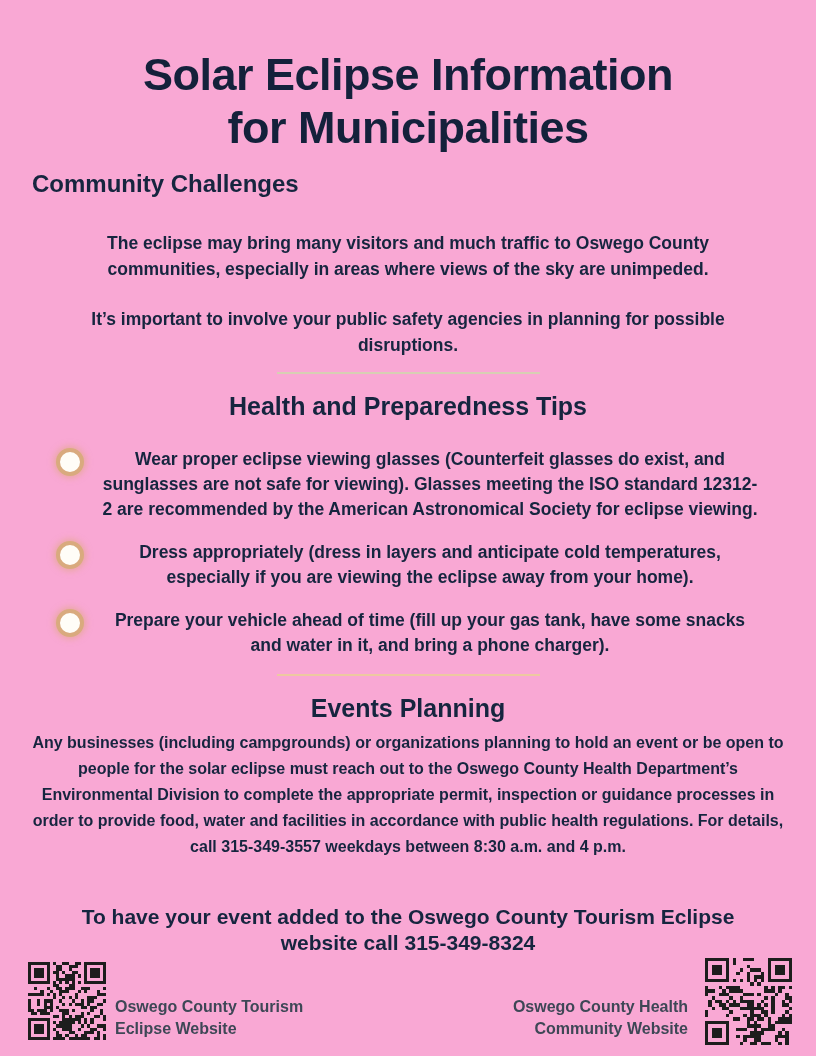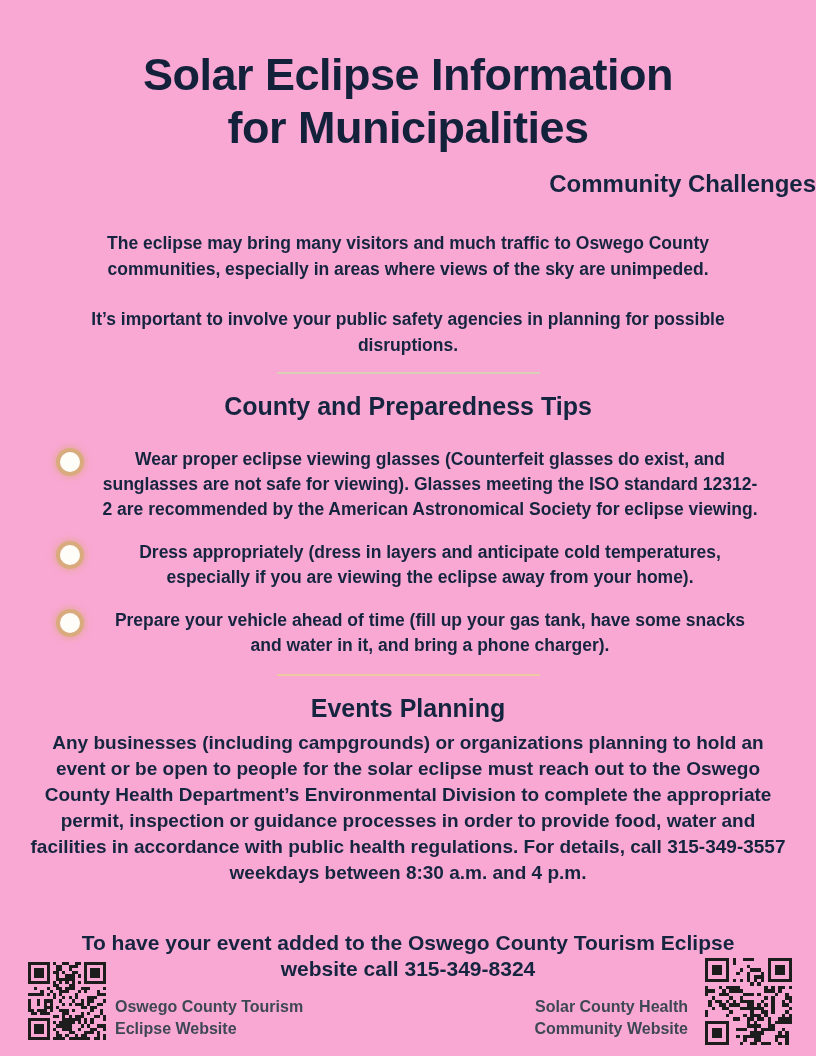--- a/index.html
+++ b/index.html
@@ -18,24 +18,25 @@
     padding-top: 48px;
     text-align: center;
     font-size: 45px;
     line-height: 53px;
     font-weight: bold;
     letter-spacing: -0.5px;
     color: #14213b;
   }
   .h2 {
     margin: 16px 0 0 0;
-    text-align: right;
+    text-align: left;
     font-size: 24px;
     line-height: 28px;
     font-weight: bold;
+    padding-left: 32px;
   }
   .h3 {
     margin: 18px 0 0 0;
     text-align: center;
     font-size: 25px;
     line-height: 29px;
     font-weight: bold;
   }
   .body-par {
     margin: 32px auto 0 auto;
@@ -79,21 +80,21 @@
     font-size: 17.5px;
     line-height: 25px;
     font-weight: bold;
     max-width: 665px;
     text-align: center;
   }
   .events-par {
     margin: 7px auto 0 auto;
     max-width: 762px;
     text-align: center;
-    font-size: 19px;
+    font-size: 16px;
     line-height: 26px;
     font-weight: bold;
   }
   .cta-par {
     margin: 44px auto 0 auto;
     max-width: 716px;
     text-align: center;
     font-size: 21px;
     line-height: 26px;
     font-weight: bold;
@@ -123,21 +124,21 @@
   <h1 class="title"><span>Solar Eclipse Information</span><br><span>for Municipalities</span></h1>
 
   <h2 class="h2">Community Challenges</h2>
 
   <p class="body-par">The eclipse may bring many visitors and much traffic to Oswego County communities, especially in areas where views of the sky are unimpeded.</p>
 
   <p class="body-par second">It’s important to involve your public safety agencies in planning for possible disruptions.</p>
 
   <hr class="divider d1">
 
-  <h2 class="h3">County and Preparedness Tips</h2>
+  <h2 class="h3">Health and Preparedness Tips</h2>
 
   <ul class="tips-list">
     <li class="tip-item">
       <span class="bullet-circle"></span>
       <span class="tip-text">Wear proper eclipse viewing glasses (Counterfeit glasses do exist, and sunglasses are not safe for viewing). Glasses meeting the ISO standard 12312-2 are recommended by the American Astronomical Society for eclipse viewing.</span>
     </li>
     <li class="tip-item">
       <span class="bullet-circle"></span>
       <span class="tip-text">Dress appropriately (dress in layers and anticipate cold temperatures, especially if you are viewing the eclipse away from your home).</span>
     </li>
@@ -457,21 +458,21 @@
       <rect x="17" y="24" width="1" height="1"></rect>
       <rect x="18" y="24" width="1" height="1"></rect>
       <rect x="19" y="24" width="1" height="1"></rect>
       <rect x="21" y="24" width="1" height="1"></rect>
       <rect x="22" y="24" width="1" height="1"></rect>
       <rect x="24" y="24" width="1" height="1"></rect>
     </svg>
 
   <div class="qr-caption left"><span>Oswego County Tourism</span><br><span>Eclipse Website</span></div>
 
-  <div class="qr-caption right"><span>Solar County Health</span><br><span>Community Website</span></div>
+  <div class="qr-caption right"><span>Oswego County Health</span><br><span>Community Website</span></div>
 
   <svg class="qr right" viewBox="0 0 25 25" shape-rendering="crispEdges" xmlns="http://www.w3.org/2000/svg" fill="#1d1d1d">
       <rect x="0" y="0" width="1" height="1"></rect>
       <rect x="1" y="0" width="1" height="1"></rect>
       <rect x="2" y="0" width="1" height="1"></rect>
       <rect x="3" y="0" width="1" height="1"></rect>
       <rect x="4" y="0" width="1" height="1"></rect>
       <rect x="5" y="0" width="1" height="1"></rect>
       <rect x="6" y="0" width="1" height="1"></rect>
       <rect x="8" y="0" width="1" height="1"></rect>

